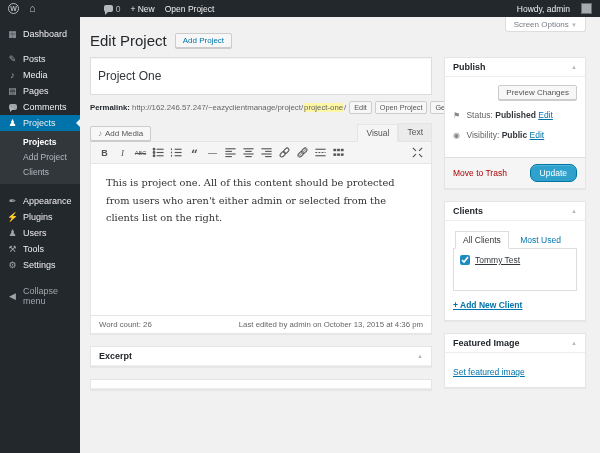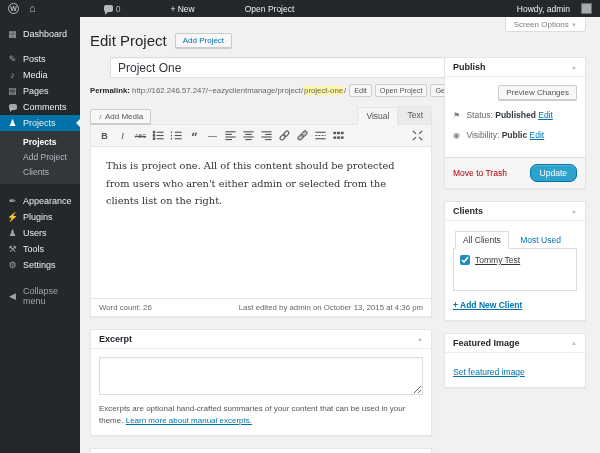--- a/index.html
+++ b/index.html
@@ -3,21 +3,21 @@
 <meta charset="utf-8">
 <style>
   * { margin:0; padding:0; box-sizing:border-box; }
   html,body { background:#c9c9c9; }
   body { font-family:"Liberation Sans",sans-serif; }
   .screen { position:relative; width:600px; height:453px; overflow:hidden; background:#f1f1f1; }
 
   
   .adminbar { position:absolute; top:0; left:0; right:0; height:17px; background:#23282d;
     display:flex; align-items:center; gap:10px; padding:0 8px; z-index:50; }
-  .adminbar .abitem { color:#eee; font-size:8.5px; display:flex; align-items:center; gap:3px;margin-left:40px; }
+  .adminbar .abitem { color:#eee; font-size:8.5px; display:flex; align-items:center; gap:3px; }
   .wplogo { width:11px; height:11px; border-radius:50%; border:1px solid #b4b9be; color:#b4b9be;
     font-size:7px; font-weight:bold; display:flex; align-items:center; justify-content:center; }
   .homeico { color:#b4b9be; font-size:11px; line-height:1; }
   .bubble { width:9px; height:7px; background:#b4b9be; border-radius:2px; position:relative; display:inline-block; }
   .bubble::after { content:""; position:absolute; left:1.5px; bottom:-2.5px;
     border:2.5px solid transparent; border-top-color:#b4b9be; border-left-color:#b4b9be; border-width:2px; }
   .ab-count { color:#b4b9be; }
   .ab-right { margin-left:auto; display:flex; align-items:center; gap:11px; }
   .avatar { width:11px; height:11px; background:#a8abae; border:1px solid #6a6d70; }
 
@@ -45,22 +45,22 @@
   .page-title { font-size:15px; font-weight:normal; color:#23282d; }
   .btn { display:inline-block; background:#f7f7f7; border:1px solid #ccc; border-radius:2px;
     color:#555; font-size:8px; padding:2px 7px; cursor:pointer; box-shadow:0 1px 0 #ccc; }
   .btn-link-style { color:#0073aa; }
 
   .columns { display:flex; gap:12px; margin-top:8px; align-items:flex-start; }
   .col-left { flex:1; min-width:0; }
   .col-right { width:142px; flex:none; }
 
   
-  .title-input { width:100%; height:21px; border:1px solid #ddd; background:#fff; padding:2px 7px;
-    font-size:12px; color:#32373c; font-family:"Liberation Sans",sans-serif; box-shadow:inset 0 1px 1px rgba(0,0,0,.04);margin-left:20px; }
+  .title-input { width:100%; height:38px; border:1px solid #ddd; background:#fff; padding:2px 7px;
+    font-size:12px; color:#32373c; font-family:"Liberation Sans",sans-serif; box-shadow:inset 0 1px 1px rgba(0,0,0,.04); }
   .permalink-row { margin:6px 0 0; font-size:7.8px; color:#666; display:flex; align-items:center; flex-wrap:nowrap; gap:3px; }
   .permalink-row b { color:#23282d; }
   .slug-hl { background:#fdf6a5; padding:0 1px; }
   .sm-btn { font-size:7.3px; padding:1px 4px; box-shadow:none; white-space:nowrap; }
 
   
   .editor-tools { display:flex; justify-content:space-between; align-items:flex-end; margin-top:9px; }
   .addmedia { display:flex; align-items:center; gap:3px; font-size:8px; }
   .addmedia .note { font-size:8px; color:#82878c; }
   .wtabs { display:flex; }
@@ -353,24 +353,20 @@
             <span>Last edited by admin on October 13, 2015 at 4:36 pm</span>
           </div>
         </div>
 
         
         <div class="metabox">
           <div class="mb-header">
             <span class="mb-title">Excerpt</span>
             <span class="mb-toggle">▲</span>
           </div>
-          <div class="mb-body">
-            <textarea class="excerpt-ta" style=""></textarea>
-            <p class="mb-desc"><span>Excerpts are optional hand-crafted summaries of your content that can be used in your theme. </span><a class="wplink">Learn more about manual excerpts.</a></p>
-          </div>
         </div>
 
         
         <div class="metabox">
           <div class="mb-header">
             
             
           </div>
 
         </div>

